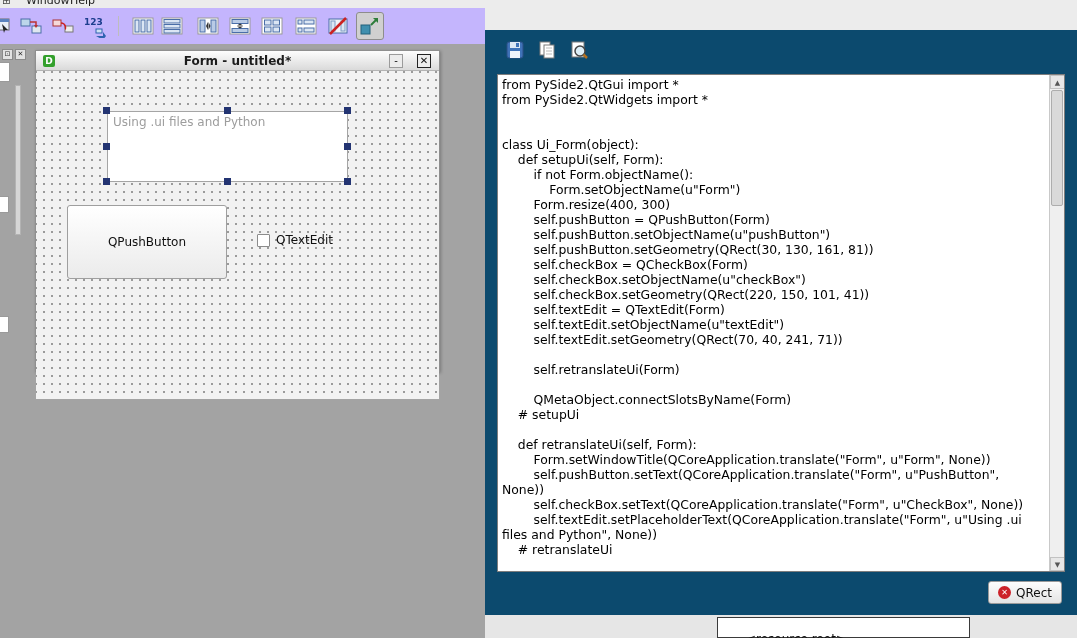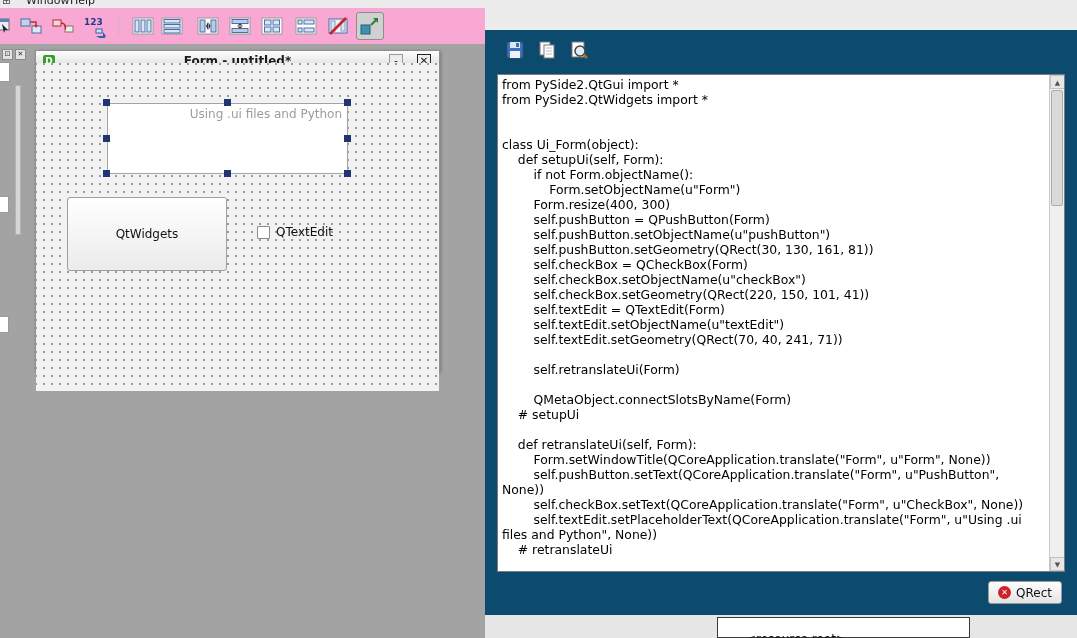--- a/index.html
+++ b/index.html
@@ -6,43 +6,43 @@
   body { font-family:"DejaVu Sans","Liberation Sans",sans-serif; }
   .screen { position:relative; width:1077px; height:638px; background:#ececec; overflow:hidden; }
   .abs { position:absolute; }
 
   
   .menubar { left:0; top:0; width:100%; height:8px; overflow:hidden; background:#ececec; }
   .menubar .mitem { position:absolute; top:-6px; font-size:11px; color:#222; }
   .menubar .grip { position:absolute; left:2px; top:-5px; font-size:10px; color:#444; }
 
   
-  .toolbar { left:0; top:8px; width:485px; height:36px; background:#f9a8d4; }
+  .toolbar { left:0; top:8px; width:485px; height:36px; background:#c4b5fd; }
   .tbtn { top:5px; width:26px; height:26px; display:flex; align-items:center; justify-content:center; border-radius:3px; }
   .tbtn.pressed { background:#d0d0d0; border:1px solid #8d8d8d; width:28px; height:28px; top:4px; }
   .tsep { top:8px; width:1px; height:20px; background:#bdbdbd; }
   .tabnum { font-size:9px; font-weight:bold; color:#1d3e8f; position:absolute; left:2px; top:4px; letter-spacing:0px; }
   .tabarrow { position:absolute; right:1px; bottom:1px; }
 
   
   .mdi { left:0; top:44px; width:485px; height:594px; background:#a3a3a3; }
 
   .dockbtn { width:11px; height:11px; background:#e3e3e3; border:1px solid #8b8b8b; font-size:7px; line-height:9px; text-align:center; color:#333; }
   .sliver { background:#ffffff; border:1px solid #9a9a9a; }
   .scrollstrip { background:#d6d6d6; border:1px solid #b3b3b3; }
 
   
   .formwin { left:35px; top:6px; width:405px; height:322px; border:1px solid #8f8f8f; background:#f2f2f2; box-shadow:1px 1px 3px rgba(0,0,0,.25); }
   .ftitle { position:absolute; left:0; top:0; width:100%; height:20px; background:linear-gradient(#fdfdfd,#dadada); border-bottom:1px solid #b3b3b3; }
   .ftitle .txt { position:absolute; left:0; width:100%; top:3px; text-align:center; font-size:12px; font-weight:600; color:#1c1c1c; }
   .ficon { position:absolute; left:7px; top:4px; width:12px; height:12px; background:#33a02c; border-radius:2px; color:#fff; font-size:9px; font-weight:bold; text-align:center; line-height:12px; }
   .fbtn { position:absolute; top:3px; width:14px; height:14px; background:#ececec; border:1px solid #9b9b9b; font-size:10px; line-height:12px; text-align:center; color:#111; }
   .fbtn.close { border:1px solid #222; font-weight:bold; }
-  .fbody { position:absolute; left:0; top:12px; width:403px; height:328px; background-color:#f2f2f2;
-           background-image:radial-gradient(circle,#9b9b9b 0.9px,transparent 1px); background-size:8px 8px; background-position:4px 5px;text-align:right; }
+  .fbody { position:absolute; left:0; top:20px; width:403px; height:328px; background-color:#f2f2f2;
+           background-image:radial-gradient(circle,#9b9b9b 0.9px,transparent 1px); background-size:8px 8px; background-position:4px 5px; }
 
   .textedit { position:absolute; left:71px; top:40px; width:241px; height:71px; background:#fff; border:1px solid #a5a5a5; }
   .textedit .ph { padding:3px 5px; font-size:12px; color:#9d9d9d; }
   .handle { position:absolute; width:7px; height:7px; background:#233472; }
 
   .pushbtn { position:absolute; left:31px; top:134px; width:160px; height:74px; background:linear-gradient(#ffffff,#ebebeb); border:1px solid #9f9f9f; border-radius:3px; font-size:12px; color:#111; display:flex; align-items:center; justify-content:center; }
   .cbrow { position:absolute; left:221px; top:162px; display:flex; align-items:center; gap:6px; }
   .cbbox { width:13px; height:13px; background:#fff; border:1px solid #8c8c8c; border-radius:1px; }
   .cblabel { font-size:12px; color:#111; }
 
@@ -197,21 +197,21 @@
 
         <div class="handle" style="left:67px;top:36px"></div>
         <div class="handle" style="left:188px;top:36px"></div>
         <div class="handle" style="left:308px;top:36px"></div>
         <div class="handle" style="left:67px;top:72px"></div>
         <div class="handle" style="left:308px;top:72px"></div>
         <div class="handle" style="left:67px;top:107px"></div>
         <div class="handle" style="left:188px;top:107px"></div>
         <div class="handle" style="left:308px;top:107px"></div>
 
-        <div class="pushbtn">QtWidgets</div>
+        <div class="pushbtn">QPushButton</div>
 
         <div class="cbrow">
           <span class="cbbox"></span>
           <span class="cblabel">QTextEdit</span>
         </div>
       </div>
     </div>
   </div>
 
   <div class="dialog abs">

